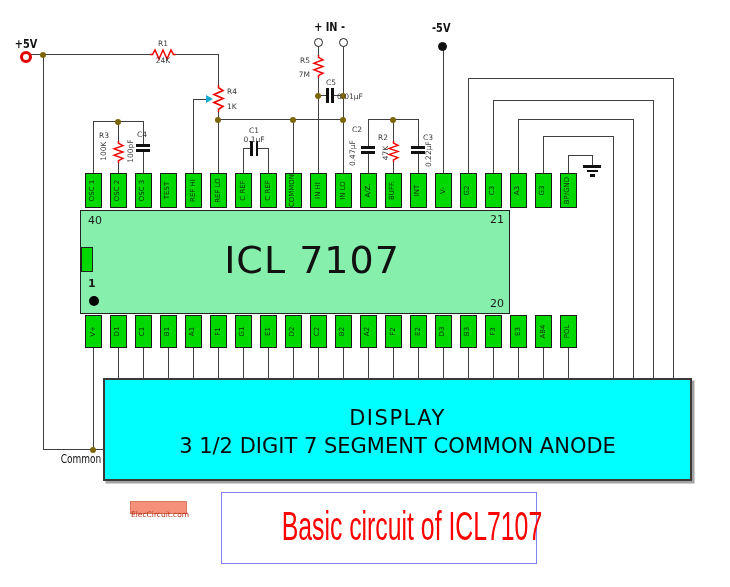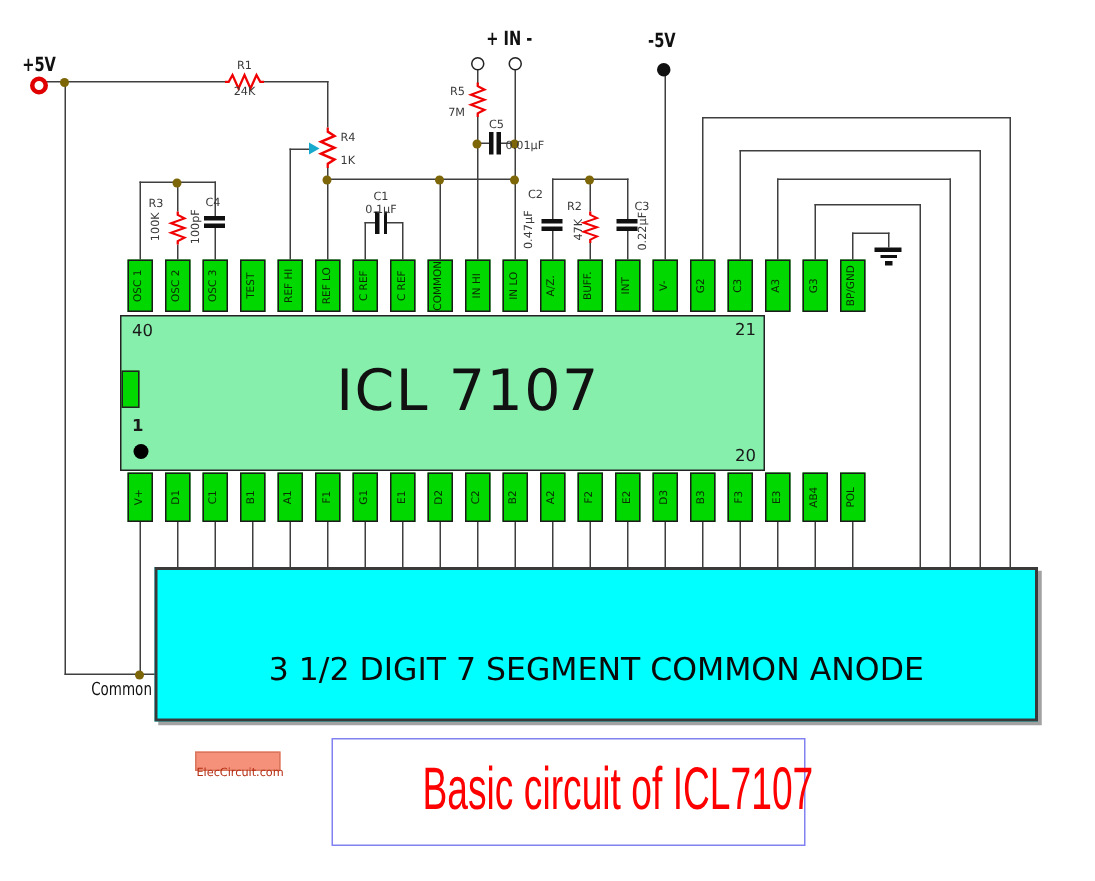--- a/index.html
+++ b/index.html
@@ -121,21 +121,21 @@
   <span class="plate" style="left:586.5px;top:169.6px;width:11px;height:2.6px"></span>
   <span class="plate" style="left:590px;top:174.2px;width:5px;height:2.6px"></span>
 
   <span class="term" style="left:20px;top:51px;width:12px;height:12px;border:3px solid #e00000;background:#fff"></span>
   <span class="term" style="left:313.5px;top:37.5px;width:9px;height:9px;border:1.5px solid #222;background:#fff"></span>
   <span class="term" style="left:338.5px;top:37.5px;width:9px;height:9px;border:1.5px solid #222;background:#fff"></span>
   <span class="term" style="left:437.5px;top:41.5px;width:9px;height:9px;background:#111;border:1px solid #111"></span>
 
   <div class="nlbl" style="left:6px;top:36px;width:40px;text-align:center"><span>+5V</span></div>
   <div class="nlbl" style="left:421px;top:20px;width:40px;text-align:center"><span>-5V</span></div>
-  <div class="nlbl" style="left:300px;top:19px;width:60px;text-align:right"><span>+ IN -</span></div>
+  <div class="nlbl" style="left:300px;top:19px;width:60px;text-align:center"><span>+ IN -</span></div>
   <div class="nlbl" style="left:51px;top:452px;width:60px;text-align:center;font-weight:400;font-size:12px"><span>Common</span></div>
 
   <div class="lbl c" style="left:148px;top:40px;width:30px">R1</div>
   <div class="lbl c" style="left:148px;top:57px;width:30px">24K</div>
   <div class="lbl" style="left:227px;top:88px">R4</div>
   <div class="lbl" style="left:227px;top:103px">1K</div>
   <div class="lbl r" style="left:82px;top:132px;width:27px">R3</div>
   <div class="lbl rot" style="left:89px;top:147px;width:30px">100K</div>
   <div class="lbl c" style="left:132px;top:131px;width:20px">C4</div>
   <div class="lbl rot" style="left:116px;top:147px;width:30px">100pF</div>
@@ -300,20 +300,21 @@
     <span style="position:absolute;left:7px;top:3px;font-size:11px;color:#1a1a1a">40</span>
     <span style="position:absolute;right:5px;top:2px;font-size:11px;color:#1a1a1a">21</span>
     <span style="position:absolute;left:7px;top:66px;font-size:11px;font-weight:700;color:#1a1a1a">1</span>
     <span style="position:absolute;right:5px;bottom:3px;font-size:11px;color:#1a1a1a">20</span>
     <span style="position:absolute;left:0px;top:36px;width:12px;height:25px;box-sizing:border-box;background:#00d800;border:1px solid #222;"></span>
     <span style="position:absolute;left:8px;top:85px;width:10px;height:10px;border-radius:50%;background:#000;"></span>
     <div style="position:absolute;left:0;right:0;top:27px;text-align:center;padding-left:34px;font-size:38px;letter-spacing:1px;color:#111;">ICL 7107</div>
   </div>
 
   <div style="position:absolute;left:103px;top:378px;width:589px;height:103px;box-sizing:border-box;background:#00ffff;border:2px solid #3a3a3a;box-shadow:2.5px 2.5px 0 rgba(70,70,70,0.5);">
+    <div style="position:absolute;left:0;right:0;top:26px;text-align:center;font-size:21px;letter-spacing:1.5px;color:#0a0a0a;">DISPLAY</div>
     <div style="position:absolute;left:0;right:0;top:54px;text-align:center;font-size:21px;color:#0a0a0a;">3 1/2 DIGIT 7 SEGMENT COMMON ANODE</div>
   </div>
 
   <div style="position:absolute;left:130px;top:501px;width:57px;height:13px;box-sizing:border-box;background:#f5917a;border:1px solid #d9765e;text-align:center;">
     <span style="font-size:7.5px;line-height:11px;font-weight:400;color:#b52d12;">ElecCircuit.com</span>
   </div>
 
   <div style="position:absolute;left:221px;top:492px;width:316px;height:72px;box-sizing:border-box;background:#ffffff;border:1.5px solid #8181f2;">
     <div style="width:100%;text-align:center;line-height:66px;font-family:'Liberation Sans',sans-serif;font-size:40px;color:#ff0000;transform:scaleX(0.62);transform-origin:center;white-space:nowrap;">Basic circuit of ICL7107</div>
   </div>

